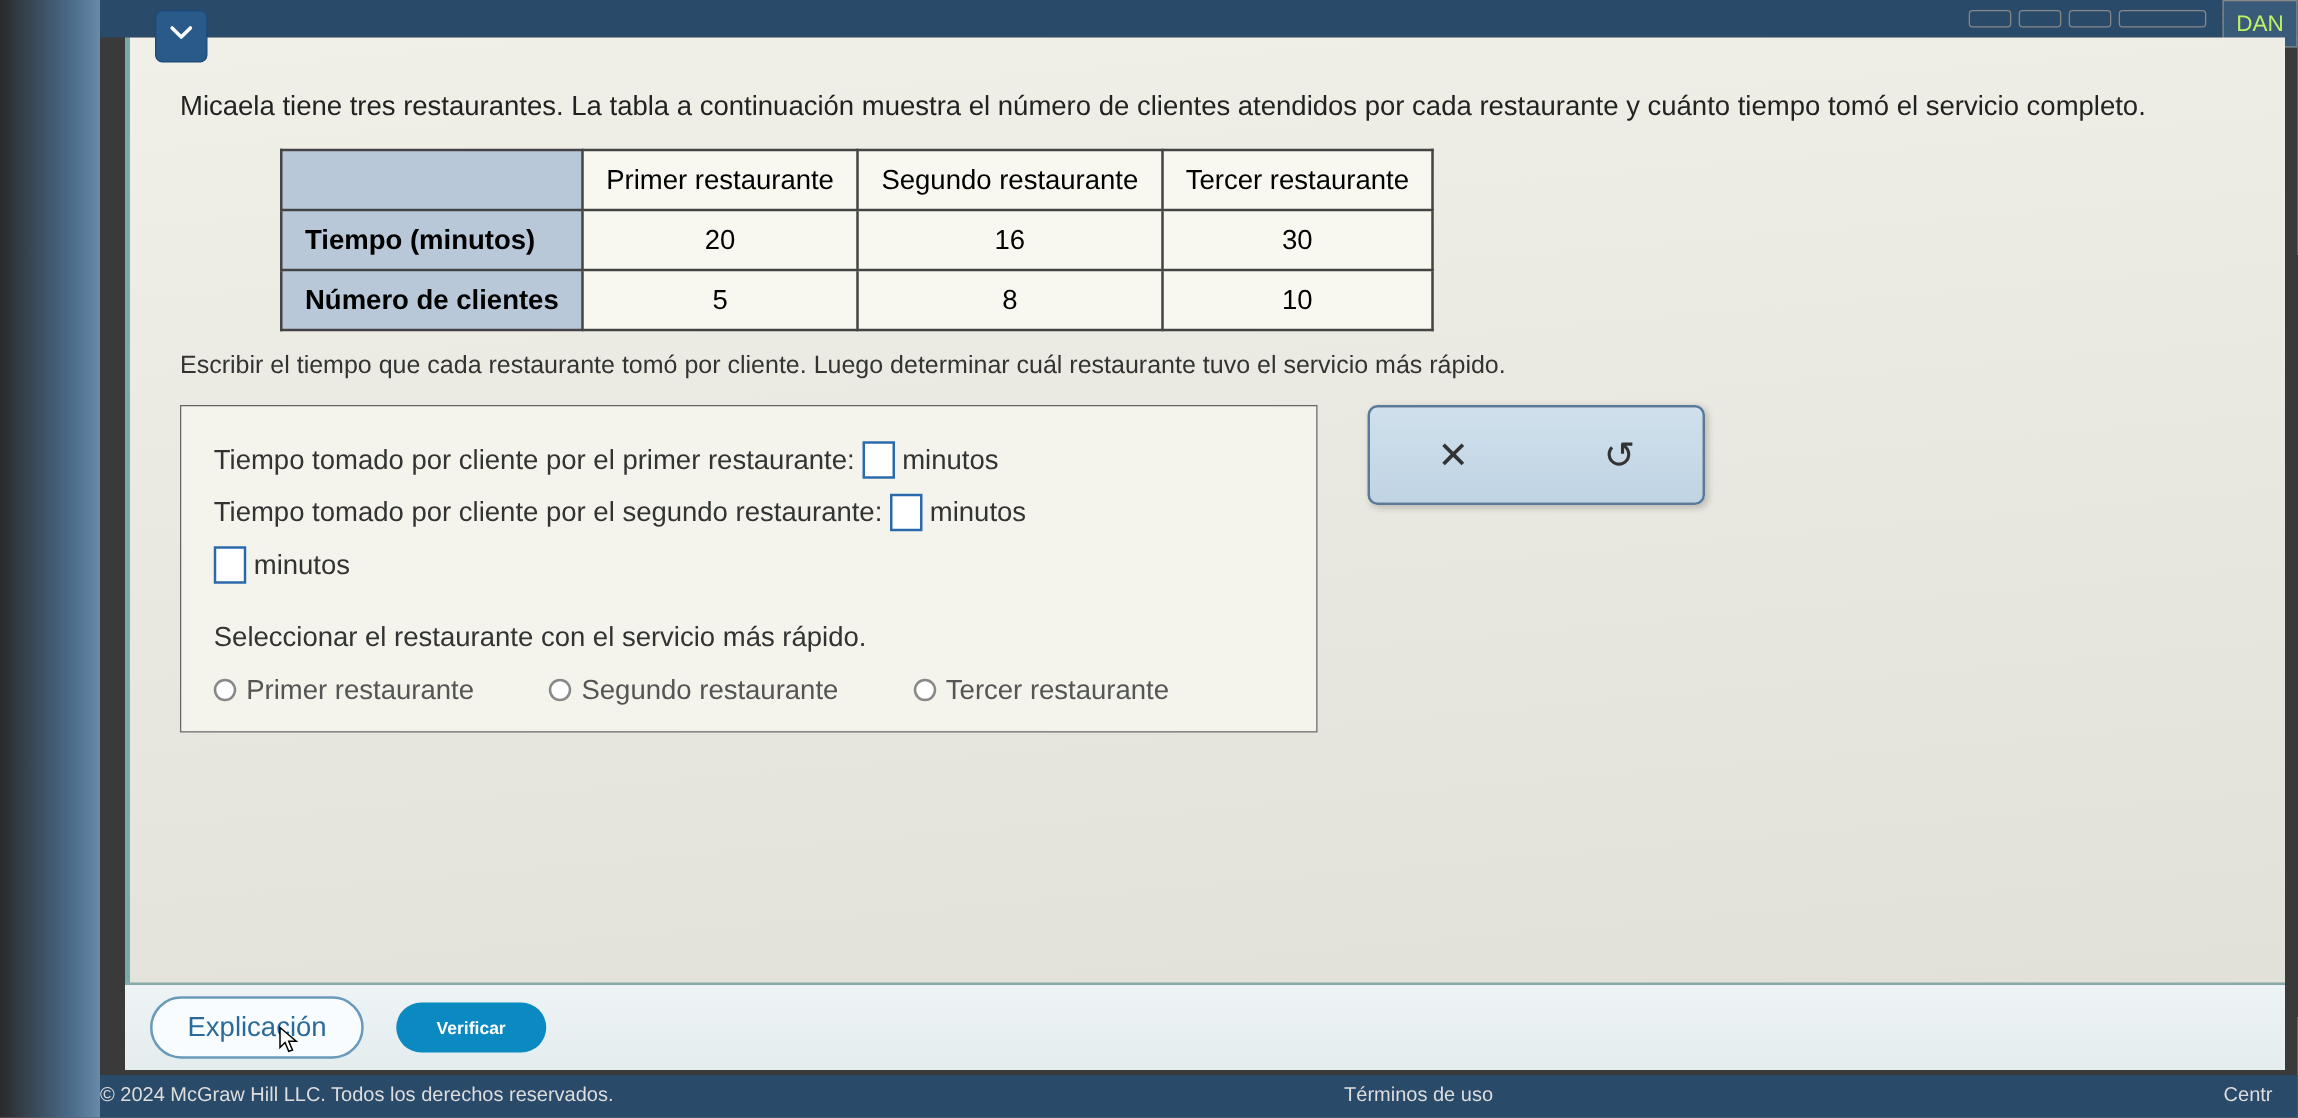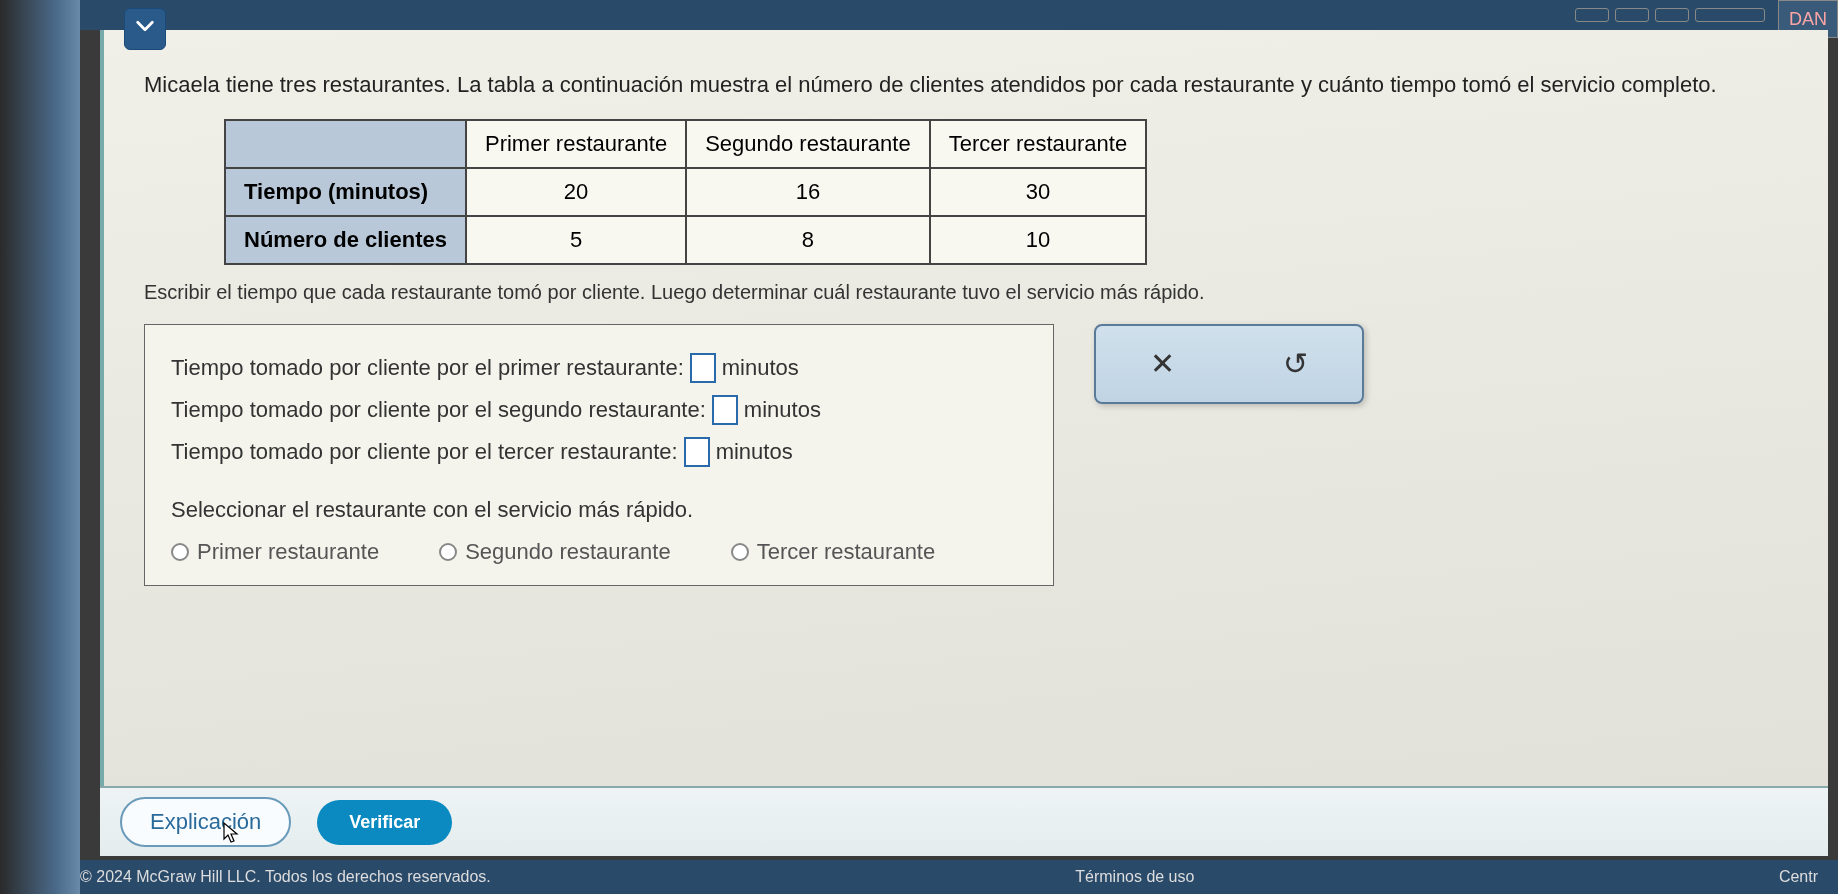--- a/index.html
+++ b/index.html
@@ -66,21 +66,21 @@
     margin-left: 2px;
   }
   .dan-btn {
     position: absolute;
     right: 0;
     top: 0;
     height: 38px;
     width: 60px;
     background: #3a5a7a;
     border: 1px solid #888;
-    color: #fca5a5;
+    color: #bef264;
     font-size: 18px;
     display: flex;
     align-items: center;
     justify-content: center;
   }
 
   .content-area {
     position: absolute;
     top: 30px;
     left: 100px;
@@ -233,21 +233,21 @@
     border-radius: 30px;
     font-size: 22px;
     cursor: pointer;
   }
   .btn-verify {
     border: none;
     background: #0a8ac0;
     color: #fff;
     padding: 12px 32px;
     border-radius: 30px;
-    font-size: 18px;
+    font-size: 14px;
     font-weight: bold;
     cursor: pointer;
   }
   .cursor-icon {
     position: absolute;
     bottom: 44px;
     left: 222px;
     font-size: 20px;
     color: #000;
     pointer-events: none;
@@ -331,21 +331,20 @@
           <span>Tiempo tomado por cliente por el primer restaurante:</span>
           <span class="answer-input"></span>
           <span>minutos</span>
         </div>
         <div class="answer-line">
           <span>Tiempo tomado por cliente por el segundo restaurante:</span>
           <span class="answer-input"></span>
           <span>minutos</span>
         </div>
         <div class="answer-line">
-          <span>Tiempo tomado por cliente por el tercer restaurante:</span>
           <span class="answer-input"></span>
           <span>minutos</span>
         </div>
 
         <p class="select-label">Seleccionar el restaurante con el servicio más rápido.</p>
 
         <div class="radio-row">
           <div class="radio-opt">
             <span class="radio-circle"></span>
             <span>Primer restaurante</span>

